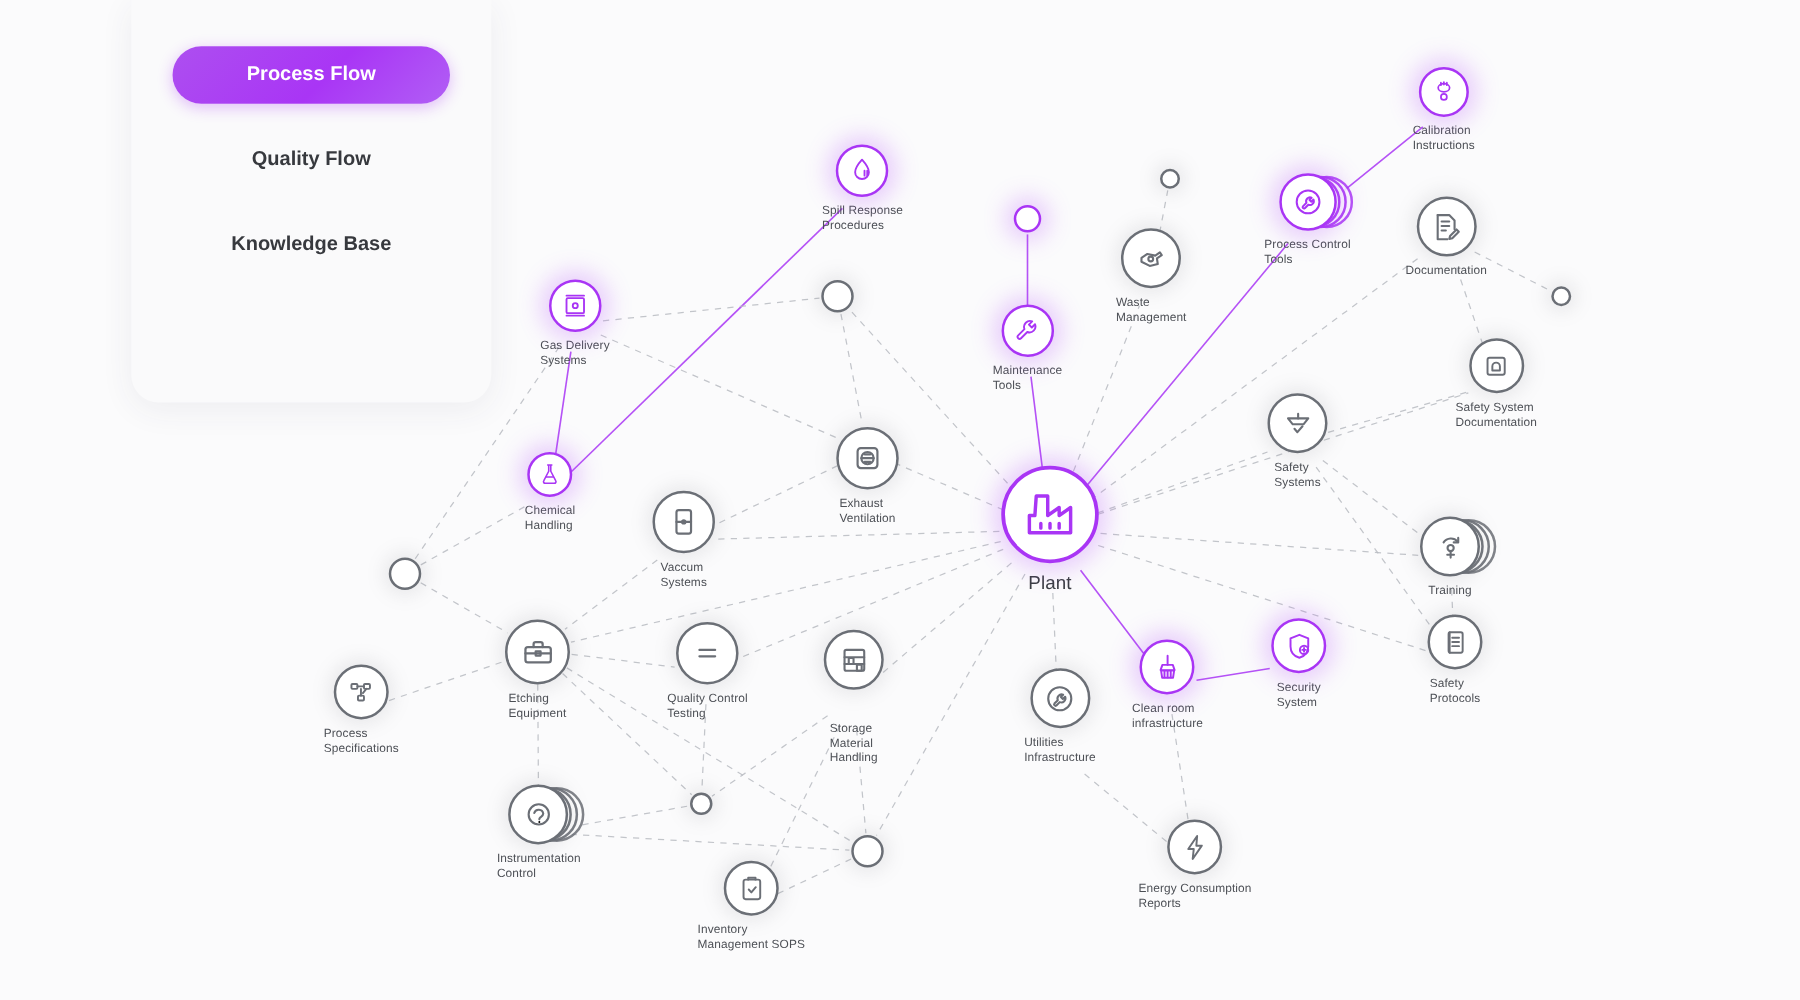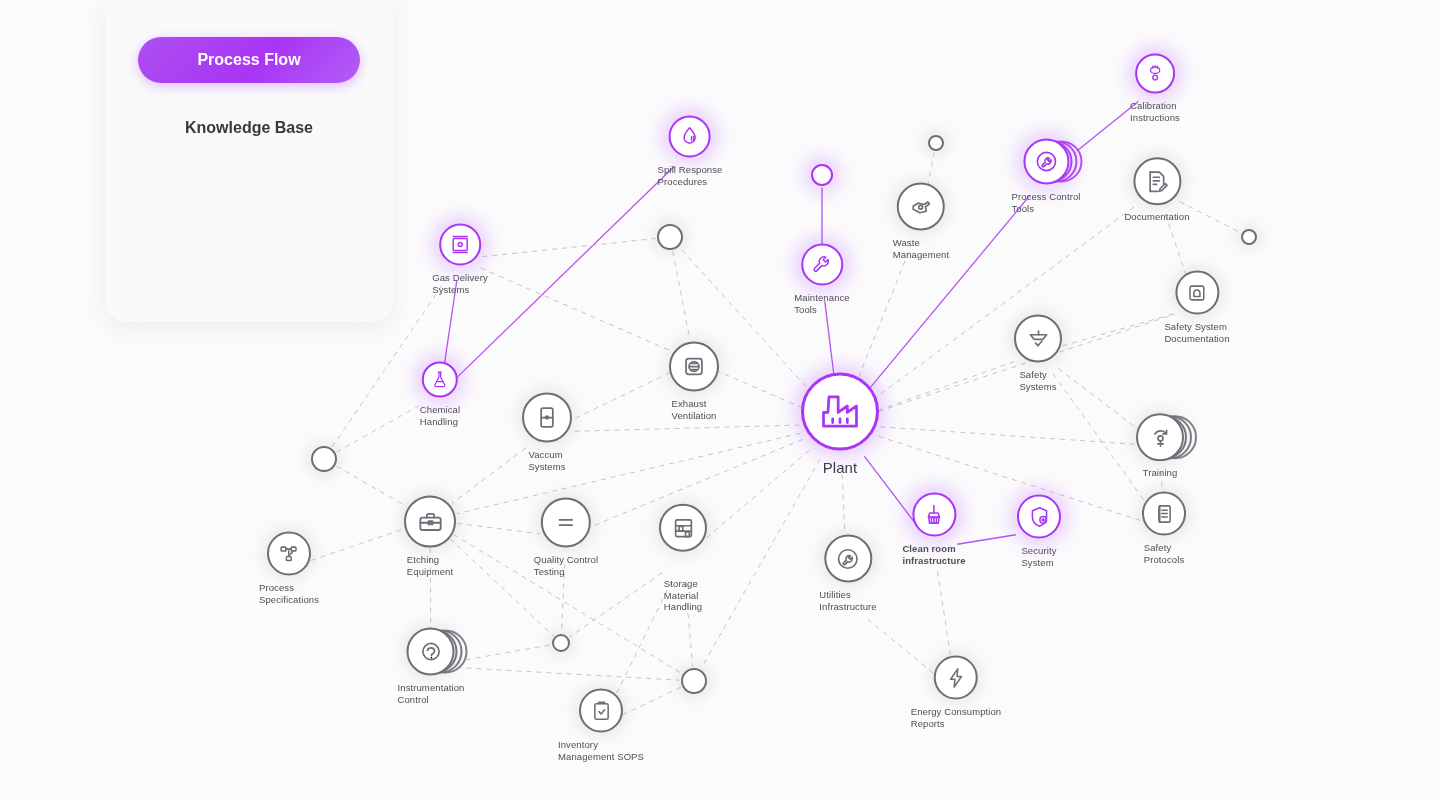--- a/index.html
+++ b/index.html
@@ -225,21 +225,21 @@
         <div class="node-circle" style="width: 40px; height: 40px; border-width: 2.6px;">
           <svg viewBox="0 0 24 24" width="22" height="22" fill="none" stroke-width="1.5" stroke-linecap="round" stroke-linejoin="round">
             <path d="M7 8.4c0-2 2.2-3.6 5-3.6s5 1.6 5 3.6-2.2 3.6-5 3.6-5-1.6-5-3.6z"></path>
             <path d="M9.4 6.2V4M12 5.6V3.4M14.6 6.2V4"></path>
             <circle cx="12" cy="16.4" r="2.6"></circle>
           </svg>
         </div>
         <div class="node-label">Calibration
 Instructions</div>
       </div>
-      <div class="node purple" style="left: 934px; top: 529px; font-weight: bold;">
+      <div class="node purple" style="left: 934px; top: 548px;">
         <div class="node-circle" style="width: 44px; height: 44px; border-width: 2.6px;">
           <svg viewBox="0 0 24 24" width="25" height="25" fill="none" stroke-width="1.5" stroke-linecap="round" stroke-linejoin="round">
             <path d="M12 3v7"></path>
             <path d="M8 10h8l1.4 4H6.6z"></path>
             <path d="M7 14.4h10l-.8 5.4H7.8z"></path>
             <path d="M9.6 14.6v5M12 14.6v5M14.4 14.6v5"></path>
           </svg>
         </div>
         <div class="node-label">Clean room
 infrastructure</div>
@@ -453,16 +453,17 @@
       <div class="node grey empty" style="left: 561px; top: 643px;">
         <div class="node-circle" style="width: 18px; height: 18px; border-width: 2.4px;"></div>
       </div>
       <div class="node grey empty" style="left: 694px; top: 681px;">
         <div class="node-circle" style="width: 26px; height: 26px; border-width: 2.4px;"></div>
       </div>
     </div>
 
   <div id="sidebar">
       <div class="tab active">Process Flow</div>
+      <div class="tab">Quality Flow</div>
       <div class="tab">Knowledge Base</div>
     </div>
 
 </div>
 
 </body></html>

